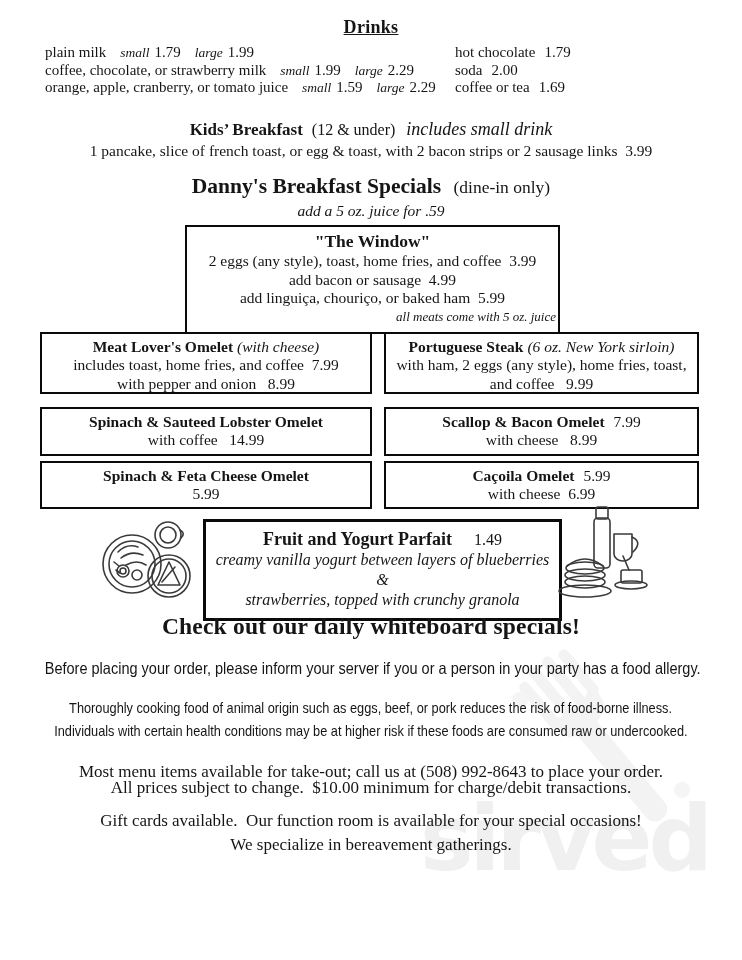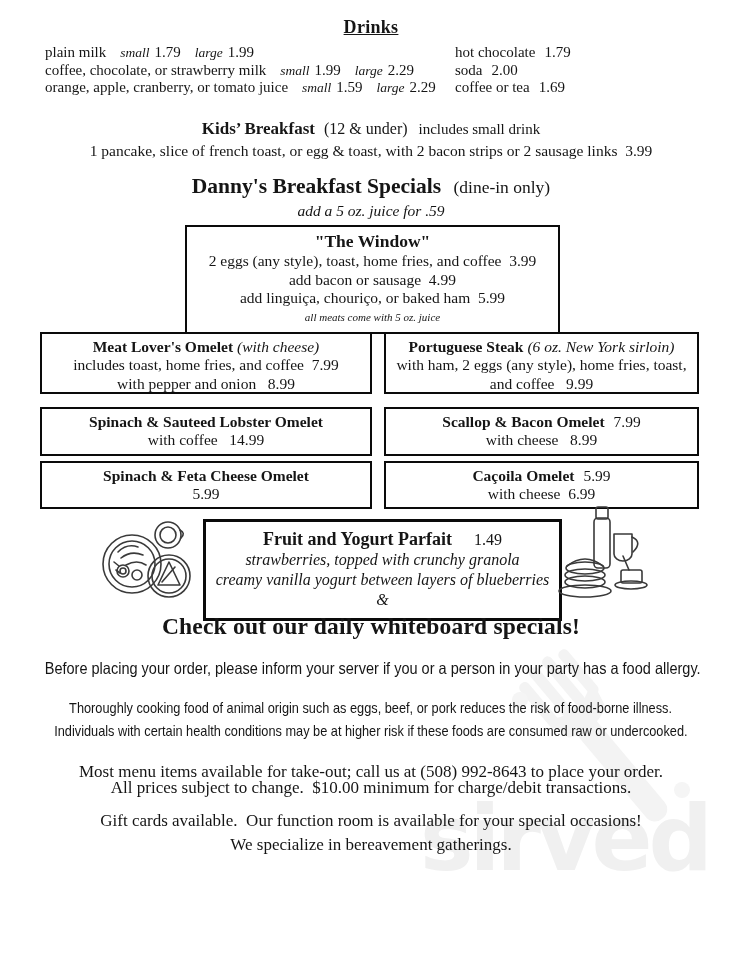--- a/index.html
+++ b/index.html
@@ -17,34 +17,34 @@
   .drinks-col { top:44px; font-size:15px; line-height:17.5px; white-space:nowrap; }
   .drinks-left { left:45px; }
   .drinks-right { left:455px; }
   .sz { font-style:italic; font-size:13.5px; margin-left:14px; margin-right:5px; }
   .rprice { margin-left:9px; }
 
   
   .kids-line1 { top:119px; font-size:16px; }
   .kids-title { font-weight:bold; font-size:17px; }
   .kids-sub { margin-left:5px; }
-  .kids-note { margin-left:7px; font-size:15px; }
+  .kids-note { font-style:italic; margin-left:7px; font-size:18px; }
   .kids-line2 { top:142px; font-size:15.5px; }
 
   
   .specials-line { top:174px; font-size:17.5px; }
   .specials-title { font-weight:bold; font-size:21.5px; }
   .specials-sub { margin-left:8px; }
   .specials-note { top:202px; font-style:italic; font-size:15.5px; }
 
   
   .window-box { left:185px; top:225px; width:367px; border:2px solid #0a0a0a; text-align:center; padding:4px 2px 6px; }
   .wb-title { font-weight:bold; font-size:17.5px; line-height:21px; }
   .menu-line { font-size:15.5px; line-height:18.5px; }
-  .italic-note { font-style:italic; font-size:11px; line-height:18.5px; }
+  .italic-note { font-style:italic; font-size:13px; line-height:18.5px;text-align:right; }
 
   
   .box { position:absolute; border:2px solid #0a0a0a; text-align:center; padding-top:4px; background:transparent; }
   .b1l { left:40px; top:332px; width:328px; height:54px; }
   .b1r { left:384px; top:332px; width:311px; height:54px; }
   .b2l { left:40px; top:407px; width:328px; height:41px; }
   .b2r { left:384px; top:407px; width:311px; height:41px; }
   .b3l { left:40px; top:461px; width:328px; height:40px; }
   .b3r { left:384px; top:461px; width:311px; height:40px; }
   .box-title { font-weight:bold; font-size:15.5px; }
@@ -179,22 +179,22 @@
       <circle cx="72" cy="17" r="8"></circle>
     <path d="M84 12 q6 3 1 8"></path>
     <circle cx="73" cy="58" r="21"></circle>
       <circle cx="73" cy="58" r="17"></circle>
     <path d="M62 67 L84 67 L73 44 Z"></path>
     <path d="M66 64 L79 49"></path>
   </svg>
 
   <div class="abs parfait-box">
     <div class="nowrap"><span class="pf-title">Fruit and Yogurt Parfait</span><span class="pf-price">1.49</span></div>
+    <div class="pf-desc">creamy vanilla yogurt between layers of blueberries &amp;</div>
     <div class="pf-desc">strawberries, topped with crunchy granola</div>
-    <div class="pf-desc">creamy vanilla yogurt between layers of blueberries &amp;</div>
   </div>
 
   <svg class="abs art-right lineart" width="94" height="100" viewBox="0 0 94 100">
     <rect x="37" y="14" width="16" height="50" rx="4"></rect>
     <rect x="39" y="3" width="12" height="12" rx="2"></rect>
     <path d="M57 30 h18 v20 a9 7 0 0 1 -18 0 z"></path>
     <path d="M75 33 q11 5 1 15"></path>
     <path d="M66 52 l6 14"></path>
     <rect x="64" y="66" width="21" height="13" rx="2"></rect>
     <ellipse cx="74" cy="81" rx="16" ry="4"></ellipse>

